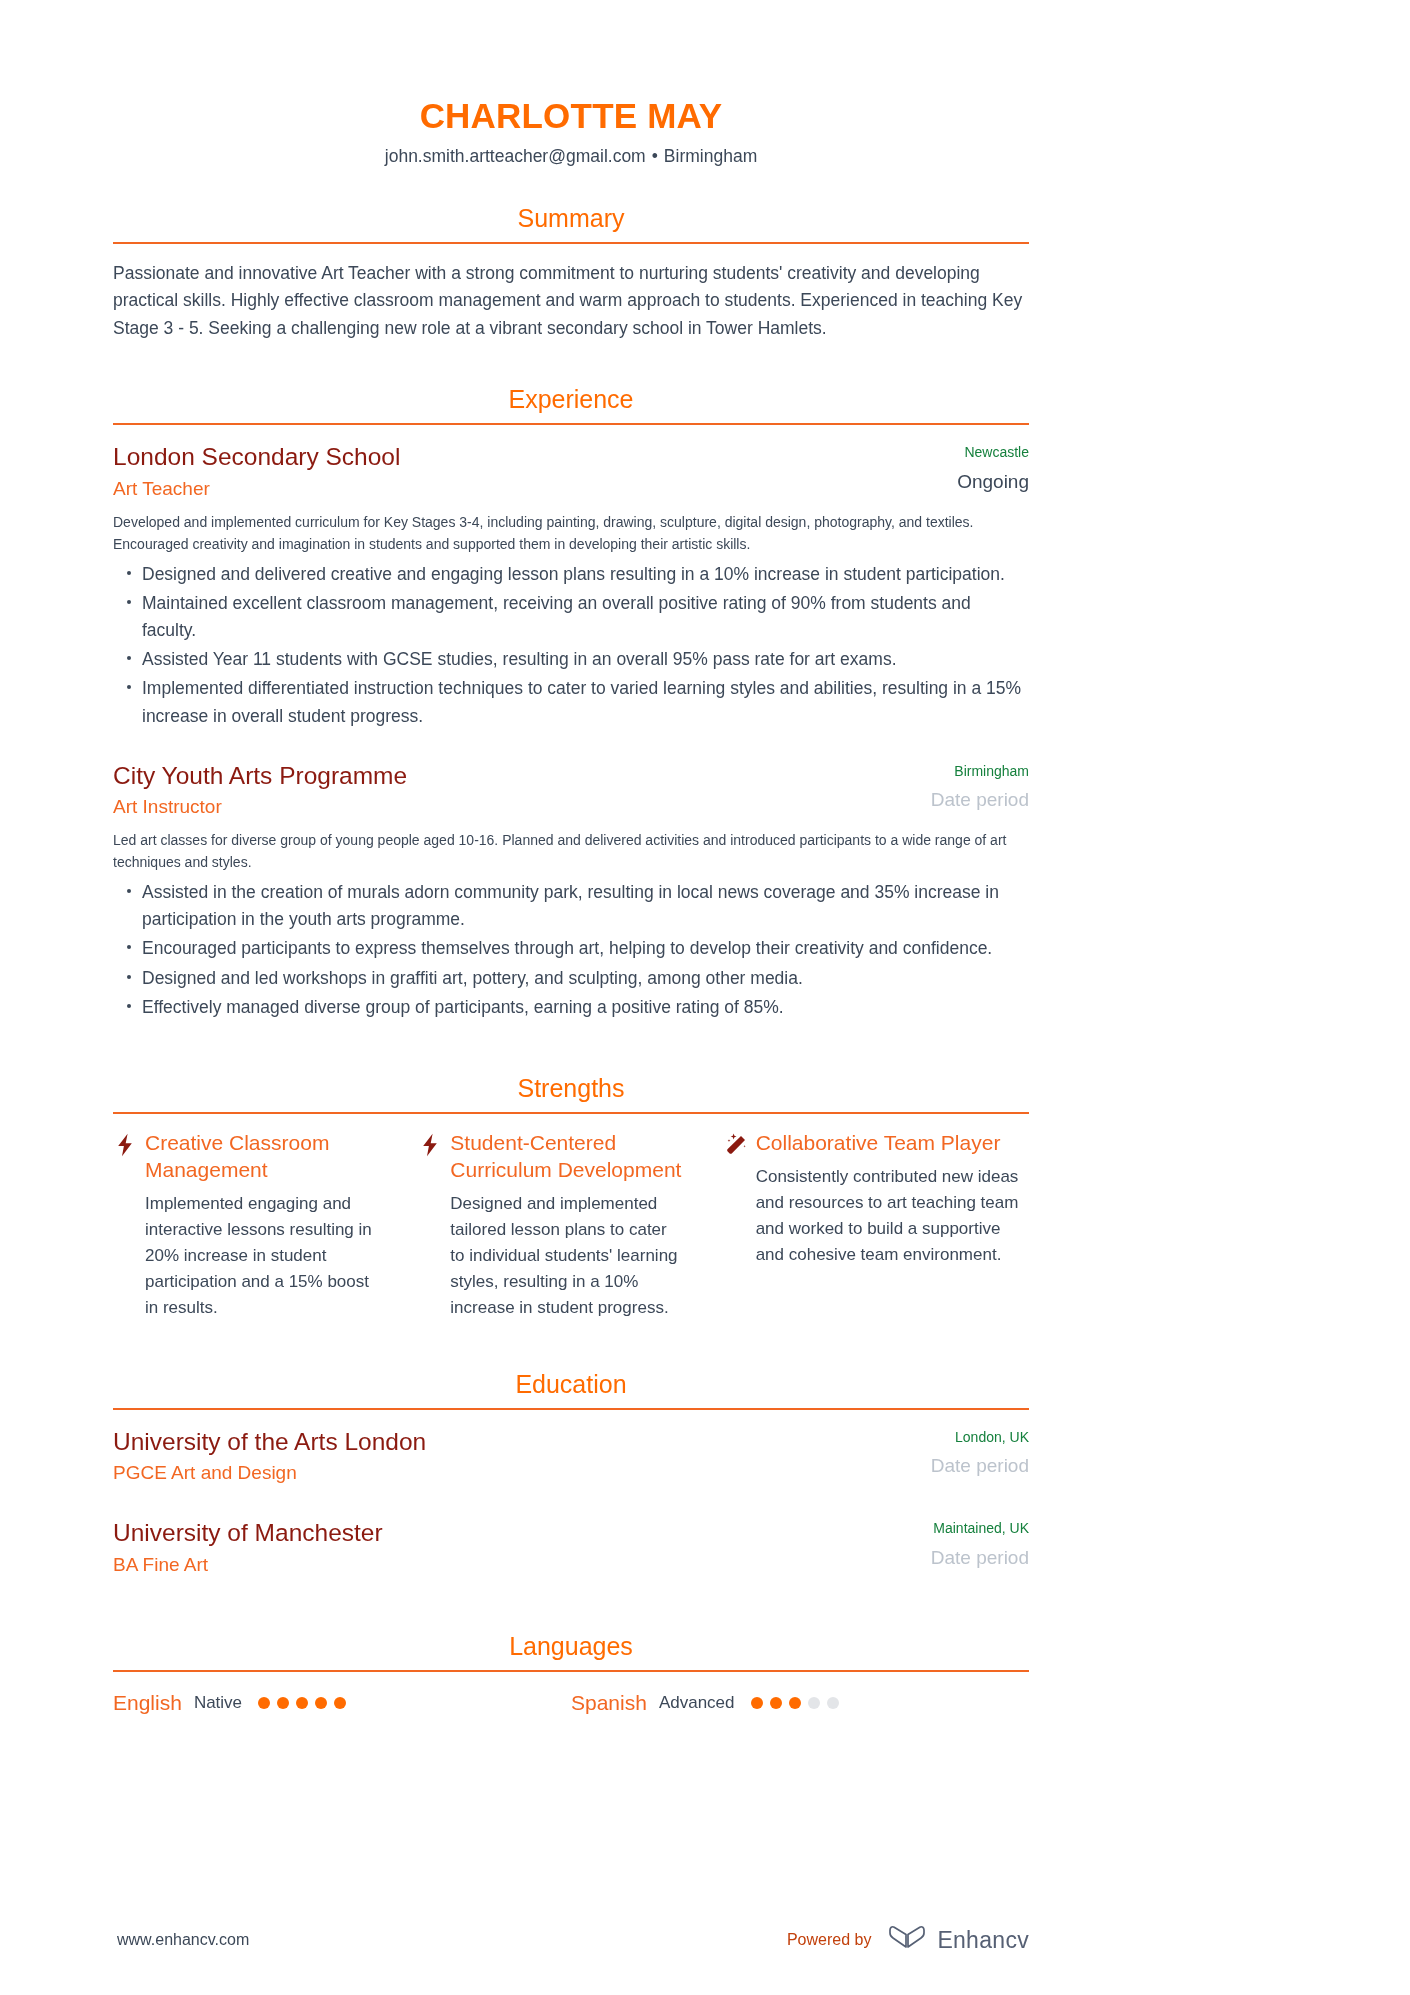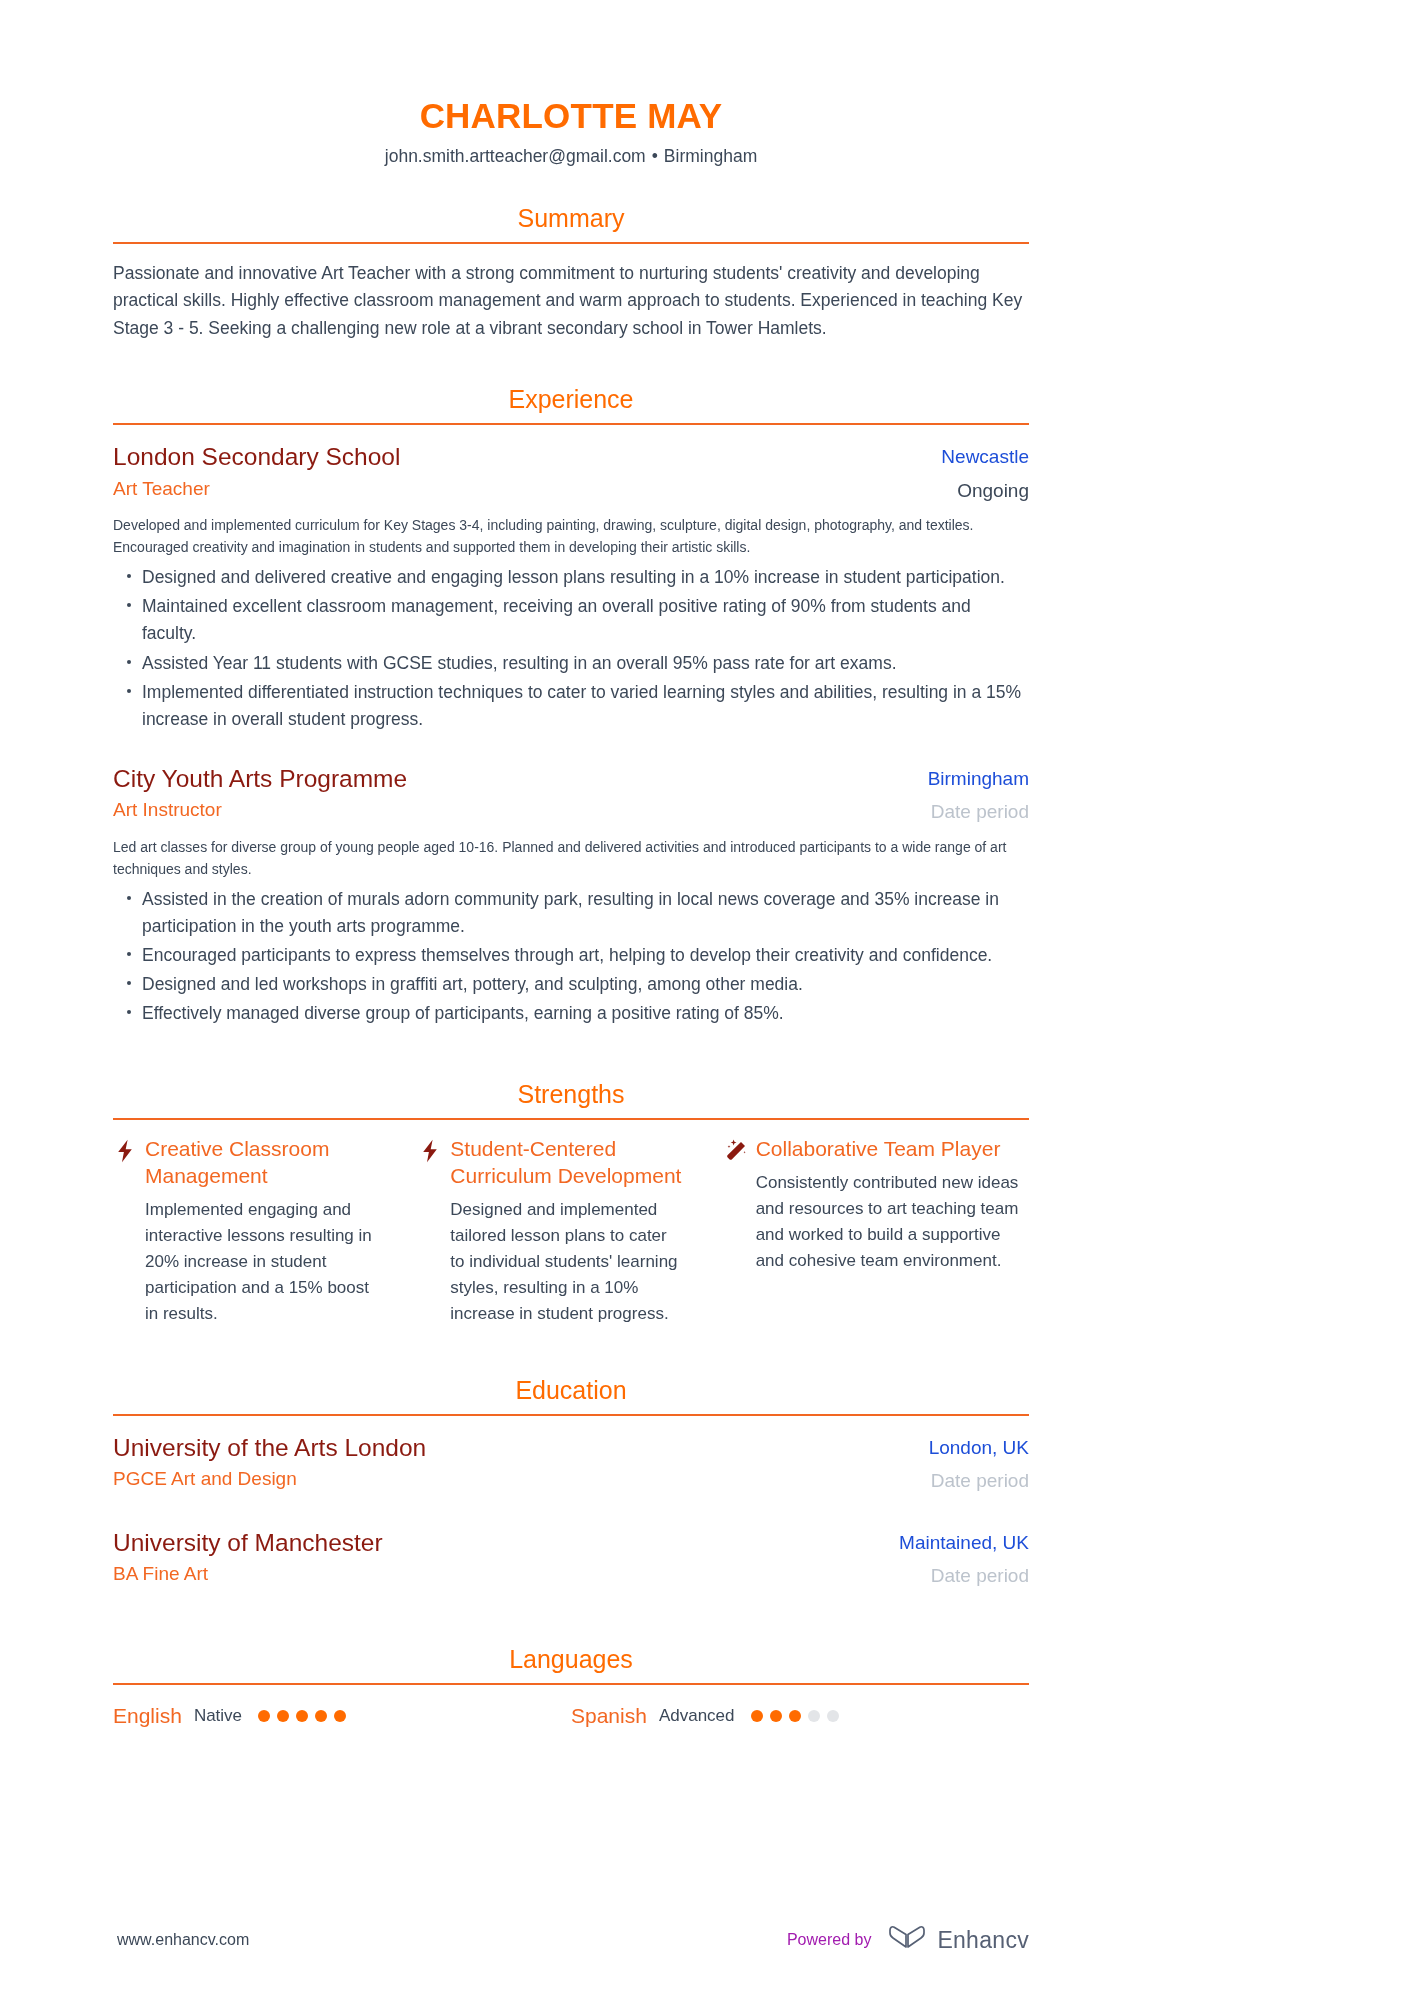--- a/index.html
+++ b/index.html
@@ -106,22 +106,22 @@
   }
 
   .role-name {
     font-size: 19px;
     color: #f26722;
     line-height: 1.5;
     margin-top: 1px;
   }
 
   .entry-location {
-    font-size: 19px;
-    color: #1d4ed8;
+    font-size: 14px;
+    color: #15803d;
     line-height: 1.7;
   }
 
   .entry-date {
     font-size: 19px;
     color: #3c4858;
     line-height: 1.62;
     margin-top: 2px;
   }
   .entry-date.placeholder { color: #bcc3cc; }
@@ -248,21 +248,21 @@
   .footer-url {
     font-size: 16px;
     color: #3c4858;
   }
   .footer-right {
     display: flex;
     align-items: center;
   }
   .powered-by {
     font-size: 16px;
-    color: #a21caf;
+    color: #c2410c;
     margin-right: 16px;
   }
   .enhancv-logo {
     display: flex;
     align-items: center;
   }
   .enhancv-mark { margin-right: 10px; display: block; }
   .enhancv-word {
     font-size: 23px;
     color: #566074;

